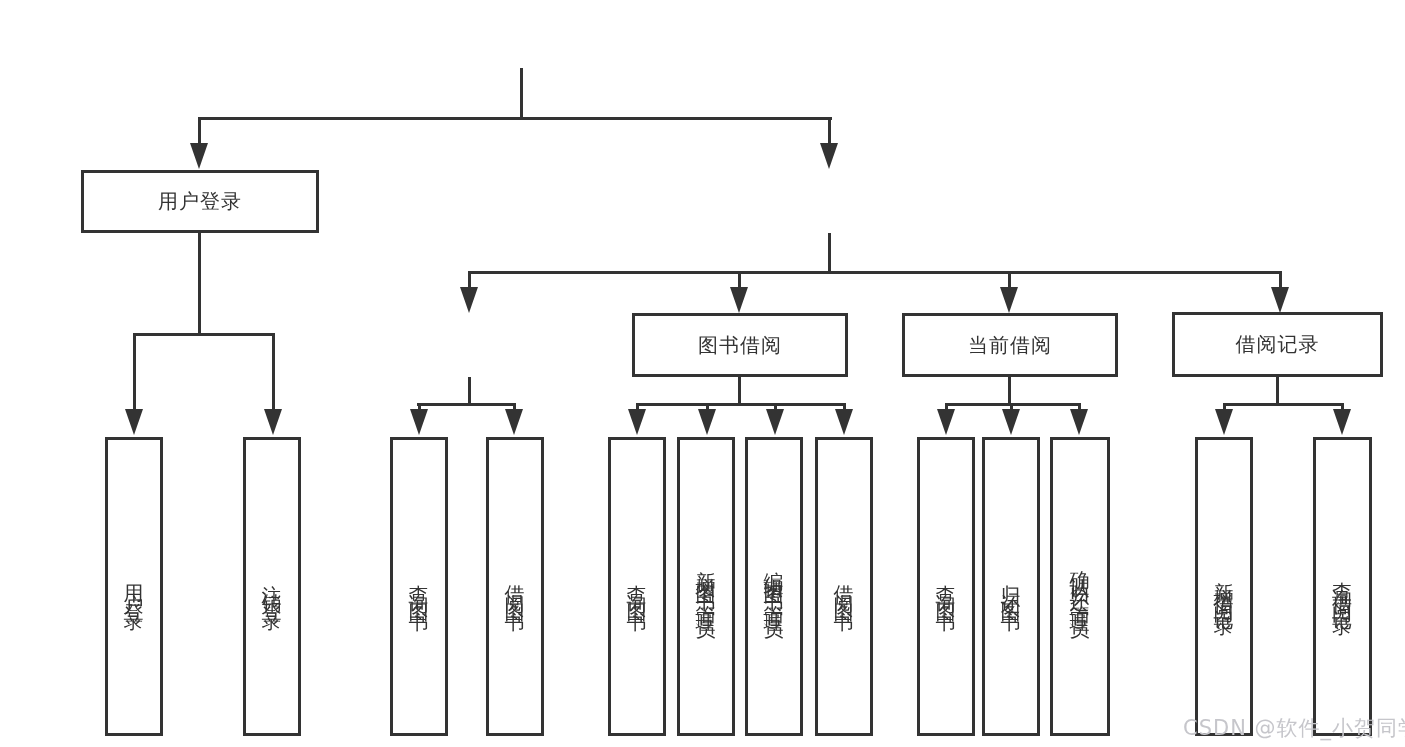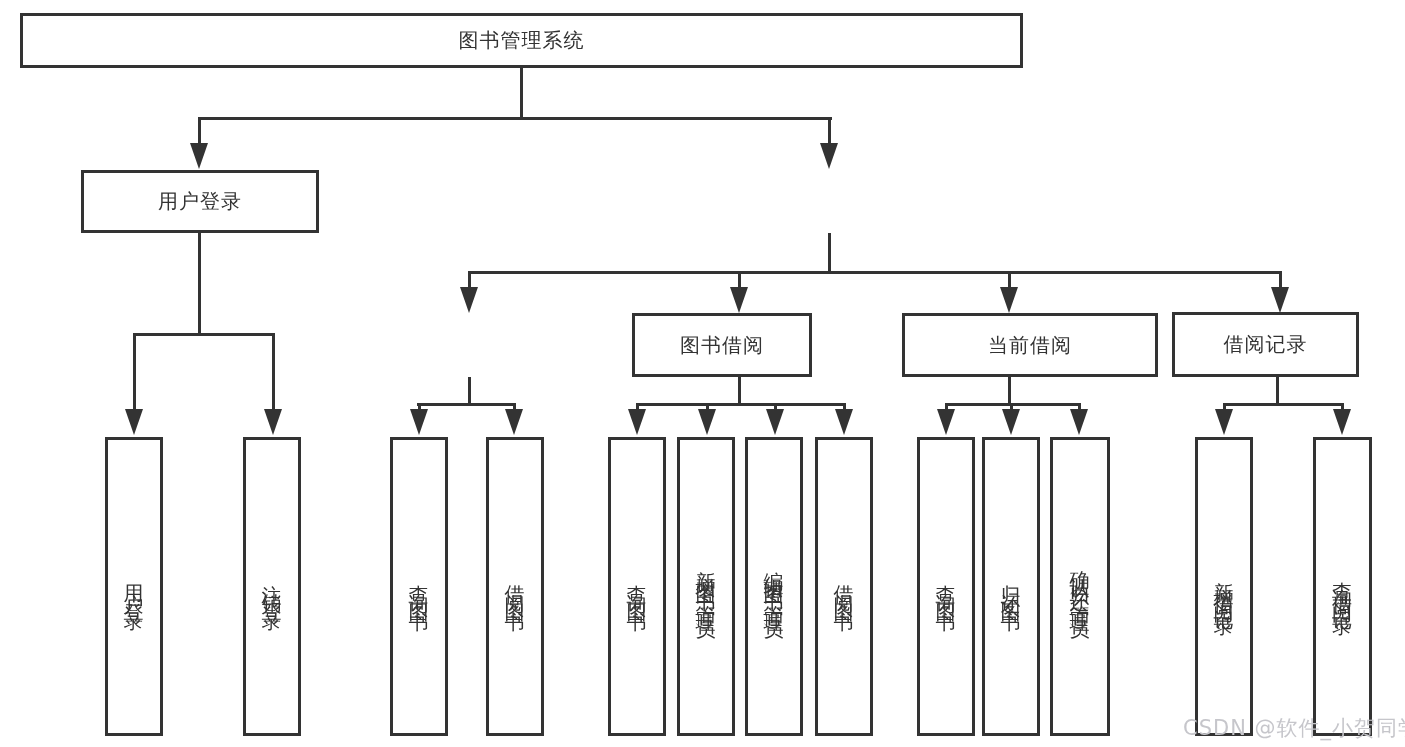--- a/index.html
+++ b/index.html
@@ -32,23 +32,20 @@
   .watermark {
     position:absolute; left:1183px; top:714px; font-size:21px; letter-spacing:1px;
     color:#c6c6cb; z-index:10; white-space:nowrap;
   }
 </style>
 </head>
 <body>
 
 <div class="stage">
 
-  <div class="box" style="left:20px;top:13px;width:1003px;height:55px;">
-    <span>图书管理系统</span>
-  </div>
 
   <div class="vl" style="left:520px;top:68px;height:52px;"></div>
   <div class="hl" style="left:198px;top:117px;width:634px;"></div>
   <div class="vl" style="left:198px;top:117px;height:30px;"></div>
   <div class="arr" style="left:190px;top:143px;"></div>
   <div class="vl" style="left:828px;top:117px;height:30px;"></div>
   <div class="arr" style="left:820px;top:143px;"></div>
 
   <div class="box" style="left:81px;top:170px;width:238px;height:63px;">
     <span>用户登录</span>
@@ -65,27 +62,27 @@
   <div class="hl" style="left:468px;top:271px;width:814px;"></div>
   <div class="vl" style="left:468px;top:271px;height:18px;"></div>
   <div class="arr" style="left:460px;top:287px;"></div>
   <div class="vl" style="left:738px;top:271px;height:18px;"></div>
   <div class="arr" style="left:730px;top:287px;"></div>
   <div class="vl" style="left:1008px;top:271px;height:18px;"></div>
   <div class="arr" style="left:1000px;top:287px;"></div>
   <div class="vl" style="left:1279px;top:271px;height:18px;"></div>
   <div class="arr" style="left:1271px;top:287px;"></div>
 
-  <div class="box" style="left:632px;top:313px;width:180px;height:64px;">
+  <div class="box" style="left:632px;top:313px;width:216px;height:64px;">
     <span>图书借阅</span>
   </div>
-  <div class="box" style="left:902px;top:313px;width:256px;height:64px;">
+  <div class="box" style="left:902px;top:313px;width:216px;height:64px;">
     <span>当前借阅</span>
   </div>
-  <div class="box" style="left:1172px;top:312px;width:187px;height:65px;">
+  <div class="box" style="left:1172px;top:312px;width:211px;height:65px;">
     <span>借阅记录</span>
   </div>
 
   <div class="vl" style="left:468px;top:377px;height:29px;"></div>
   <div class="hl" style="left:417px;top:403px;width:99px;"></div>
   <div class="vl" style="left:418px;top:403px;height:10px;"></div>
   <div class="arr" style="left:410px;top:409px;"></div>
   <div class="vl" style="left:513px;top:403px;height:10px;"></div>
   <div class="arr" style="left:505px;top:409px;"></div>
 

